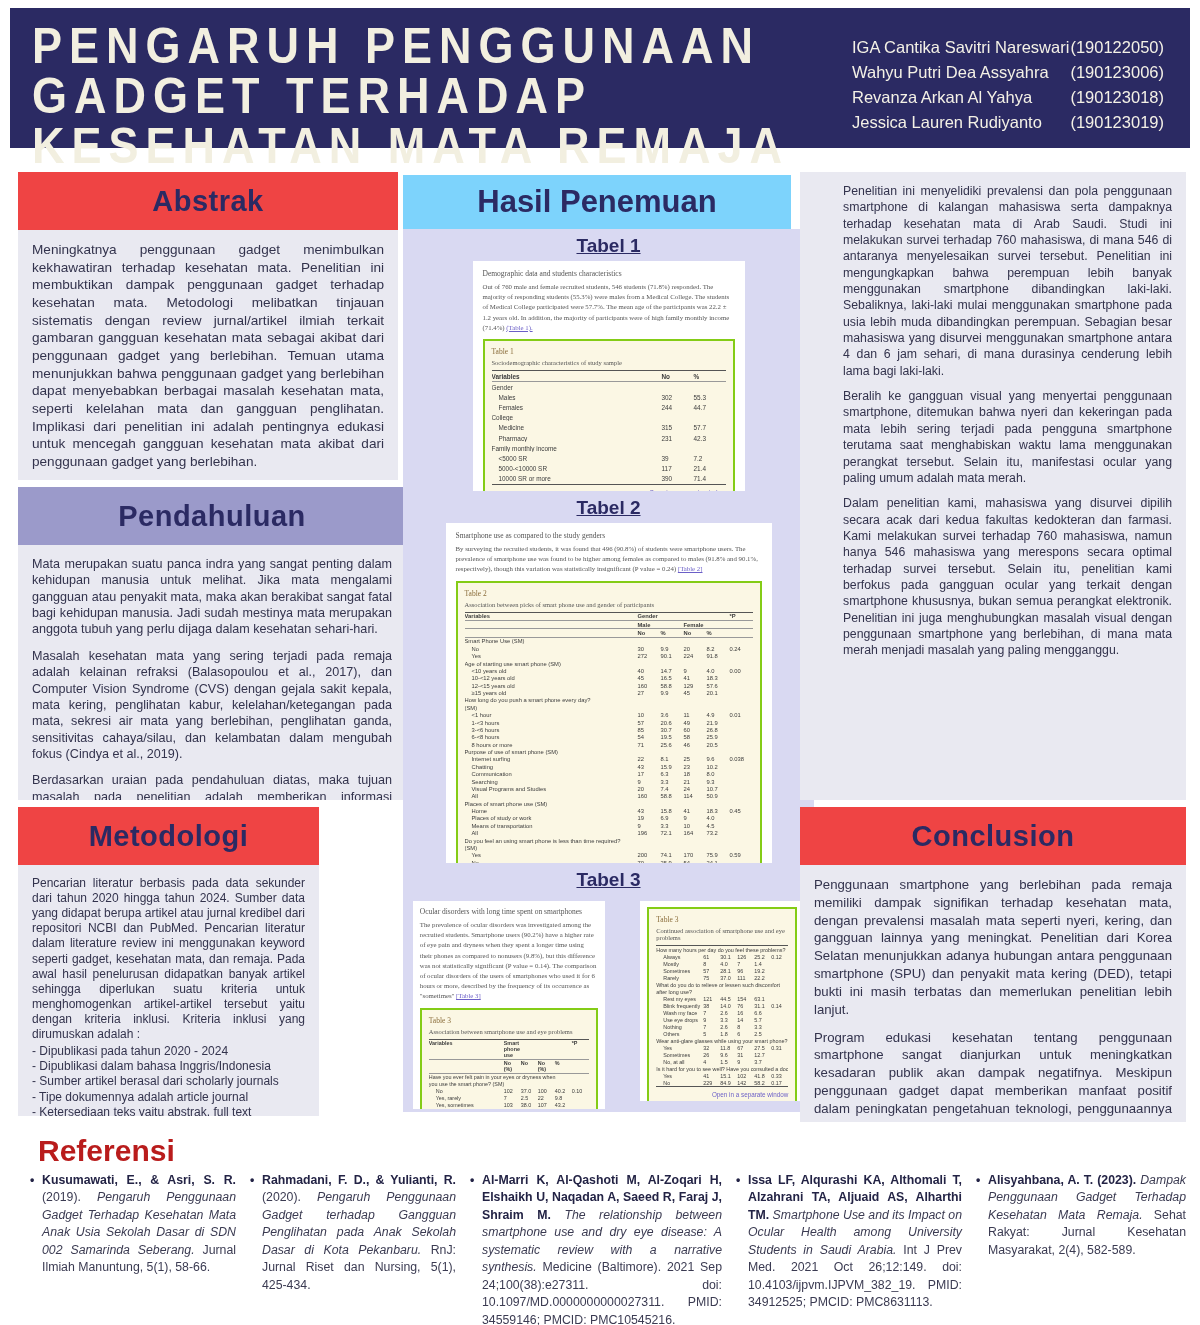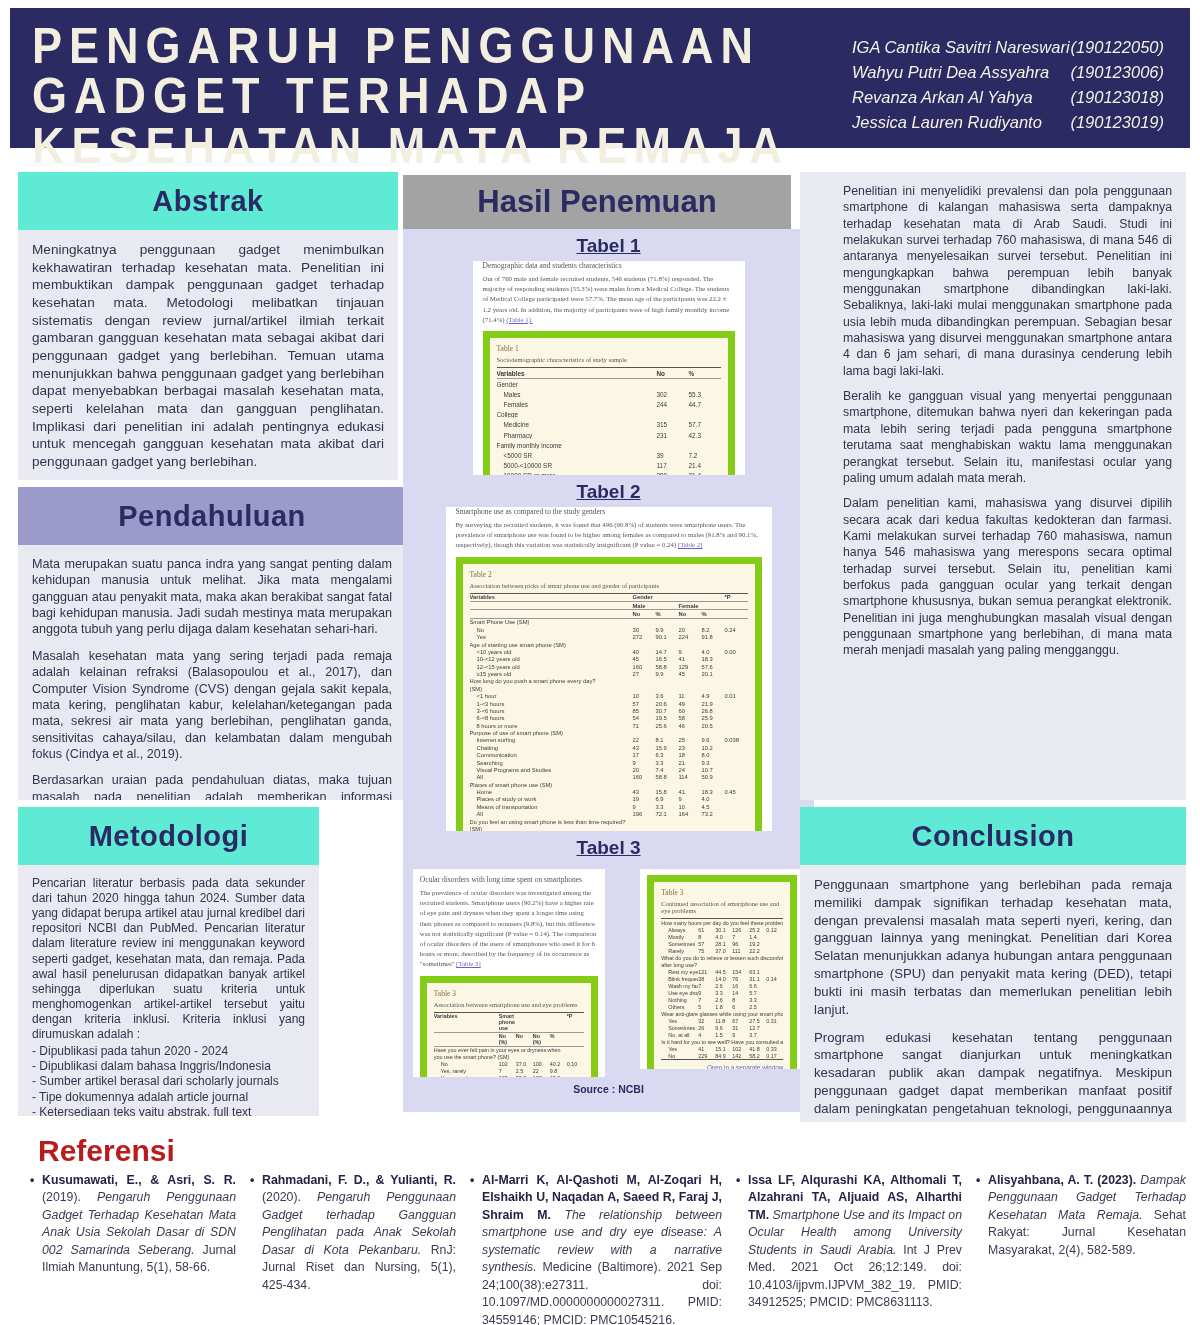--- a/index.html
+++ b/index.html
@@ -8,65 +8,65 @@
 
   
   .masthead{position:absolute;left:10px;top:8px;width:1180px;height:140px;
             background:#2b2a63;}
   .title{position:absolute;left:22px;top:12px;color:#f2efe0;font-weight:bold;
          font-size:45px;line-height:1.0;letter-spacing:7px;
          transform:scaleY(1.12);transform-origin:top left;}
   .title div{white-space:nowrap;}
   .authors{position:absolute;right:26px;top:30px;width:312px;color:#f4f1e6;
            font-size:16.5px;line-height:1.1;}
-  .author-row{display:flex;justify-content:space-between;margin-bottom:7px;font-style:italic;}
+  .author-row{display:flex;justify-content:space-between;margin-bottom:7px;}
 
   
   .panel{position:absolute;background:#e9e9f1;overflow:hidden;}
   .sec-head{height:58px;display:flex;align-items:center;justify-content:center;
             font-weight:bold;font-size:29px;color:#2b2a63;letter-spacing:.5px;}
-  .head-cream{background:#5eead4;}
+  .head-cream{background:#ef4444;}
   .head-purple{background:#9b9aca;}
   .sec-body{padding:11px 14px;text-align:justify;}
   .sec-body p{margin:0 0 10px 0;}
 
   .abstrak{left:18px;top:172px;width:380px;height:308px;}
   .abstrak .sec-body{font-size:13.6px;line-height:1.3;}
   .pendahuluan{left:18px;top:487px;width:388px;height:313px;}
   .pendahuluan .sec-body{font-size:12.6px;line-height:1.3;}
   .metodologi{left:18px;top:807px;width:301px;height:309px;}
   .metodologi .sec-body{font-size:12.0px;line-height:1.26;}
   .metodologi .bullet{text-align:left;margin:0;}
   .metodologi p{margin:0 0 2px 0;}
   .diskusi{left:800px;top:172px;width:386px;height:628px;}
   .diskusi .sec-body{font-size:12.3px;line-height:1.33;padding-left:43px;}
   .diskusi p{margin:0 0 9px 0;}
   .conclusion{left:800px;top:807px;width:386px;height:315px;}
   .conclusion .sec-body{font-size:13.2px;line-height:1.35;}
 
   
   .mid-bar{position:absolute;left:403px;top:175px;width:388px;height:54px;
-           background:#a3a3a3;display:flex;align-items:center;justify-content:center;
+           background:#7dd3fc;display:flex;align-items:center;justify-content:center;
            font-size:31px;font-weight:bold;color:#2b2a63;}
   .mid-panel{position:absolute;left:403px;top:229px;width:411px;height:883px;
              background:#d9d9f2;overflow:hidden;}
   .tabel-heading{width:100%;text-align:center;font-size:19px;font-weight:bold;
                  color:#2b2a63;text-decoration:underline;margin:6px 0 4px 0;}
-  .paper-card{background:#ffffff;margin:0 auto;padding:0 10px;overflow:hidden;
+  .paper-card{background:#ffffff;margin:0 auto;padding:8px 10px;overflow:hidden;
               color:#444;}
   .card1{width:252px;height:214px;}
   .card2{width:306px;height:324px;}
   .t3-row{display:flex;justify-content:center;gap:16px;margin-top:10px;}
   .card3a{width:178px;height:196px;padding:6px 7px;}
   .card3b{width:150px;height:188px;padding:6px 7px;}
   .paper-title{font-size:7.5px;color:#555;margin-bottom:4px;font-family:"Liberation Serif",serif;}
   .paper-text{font-size:6.8px;line-height:1.5;margin:0 0 6px 0;text-align:left;
               font-family:"Liberation Serif",serif;color:#555;}
   .plink{color:#6b5fc7;text-decoration:underline;}
-  .cream-box{background:#fbf7e4;border:7px solid #84cc16;padding:6px 7px;}
+  .cream-box{background:#fbf7e4;border:2px solid #84cc16;padding:6px 7px;}
   .tbl-label{font-size:7.5px;color:#8a6d3b;margin-bottom:3px;font-family:"Liberation Serif",serif;}
   .tbl-caption{font-size:6.5px;color:#555;margin-bottom:4px;font-family:"Liberation Serif",serif;}
   .open-link{font-size:6.3px;color:#6b5fc7;text-align:right;margin-top:4px;}
 
   .minitable{border-top:1.2px solid #555;border-bottom:1.2px solid #555;}
   .mt-row{display:flex;align-items:baseline;color:#3c3c3c;}
   .mt-label{flex:1;white-space:nowrap;overflow:hidden;}
   .mt-label.ind{padding-left:7px;}
   .mt-cell{flex-shrink:0;text-align:left;}
   .mt-row.hdr{font-weight:bold;border-bottom:1px solid #999;}

